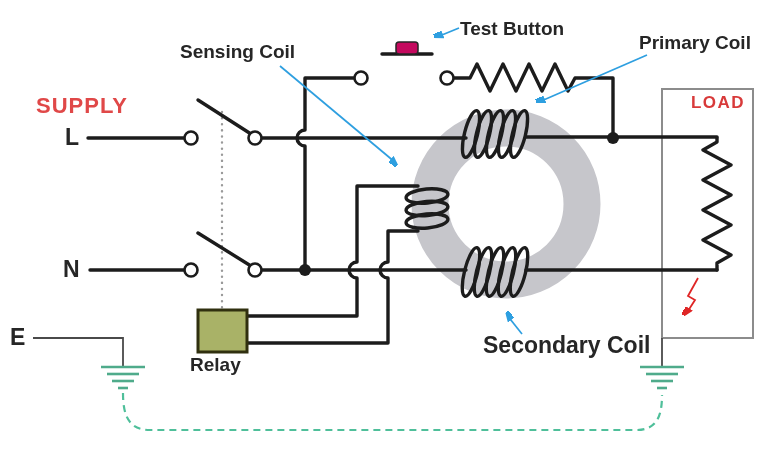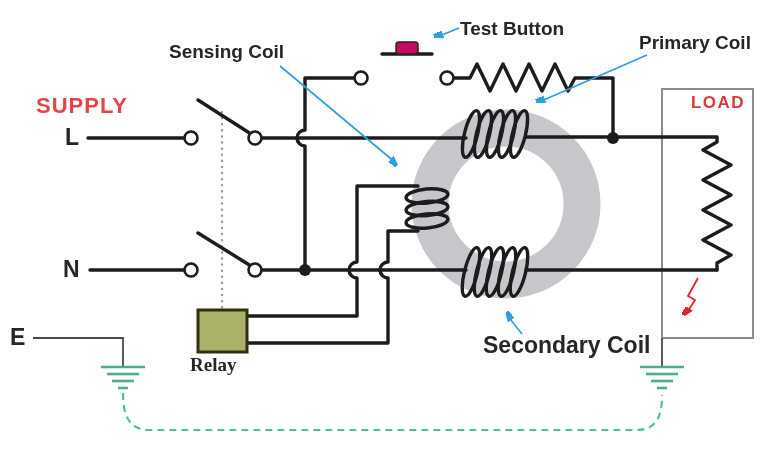--- a/index.html
+++ b/index.html
@@ -41,24 +41,24 @@
   .fault{stroke:var(--c-fault-arrow);stroke-width:1.8;fill:none;}
   .fault-head{fill:var(--c-fault-arrow);}
   .btn{fill:var(--c-test-button);stroke:#262626;stroke-width:1.5;}
   
   .lbl{position:absolute;font-weight:bold;color:var(--c-label-text);line-height:1;white-space:nowrap;}
   .lbl-supply{left:36px;top:95px;font-size:22px;color:var(--c-supply-text);letter-spacing:1px;}
   .lbl-load{left:664px;top:94px;width:108px;text-align:center;font-size:17px;color:var(--c-load-text);letter-spacing:1.5px;}
   .lbl-L{left:65px;top:126px;font-size:23px;}
   .lbl-N{left:63px;top:258px;font-size:23px;}
   .lbl-E{left:10px;top:326px;font-size:23px;}
-  .lbl-sensing{left:169px;top:42px;font-size:19px;}
+  .lbl-sensing{left:180px;top:42px;font-size:19px;}
   .lbl-test{left:460px;top:19px;font-size:19px;}
   .lbl-primary{left:639px;top:33px;font-size:19px;}
-  .lbl-relay{left:190px;top:355px;font-size:19px;font-family:Liberation Serif, serif;}
+  .lbl-relay{left:190px;top:355px;font-size:19px;}
   .lbl-secondary{left:483px;top:334px;font-size:23px;}
 </style>
 </head>
 <body>
 
 <div class="stage">
 
   <svg width="768" height="458" viewBox="0 0 768 458">
     <defs>
       <marker id="annArrow" markerWidth="9" markerHeight="8" refX="6.5" refY="4" orient="auto" markerUnits="userSpaceOnUse">

